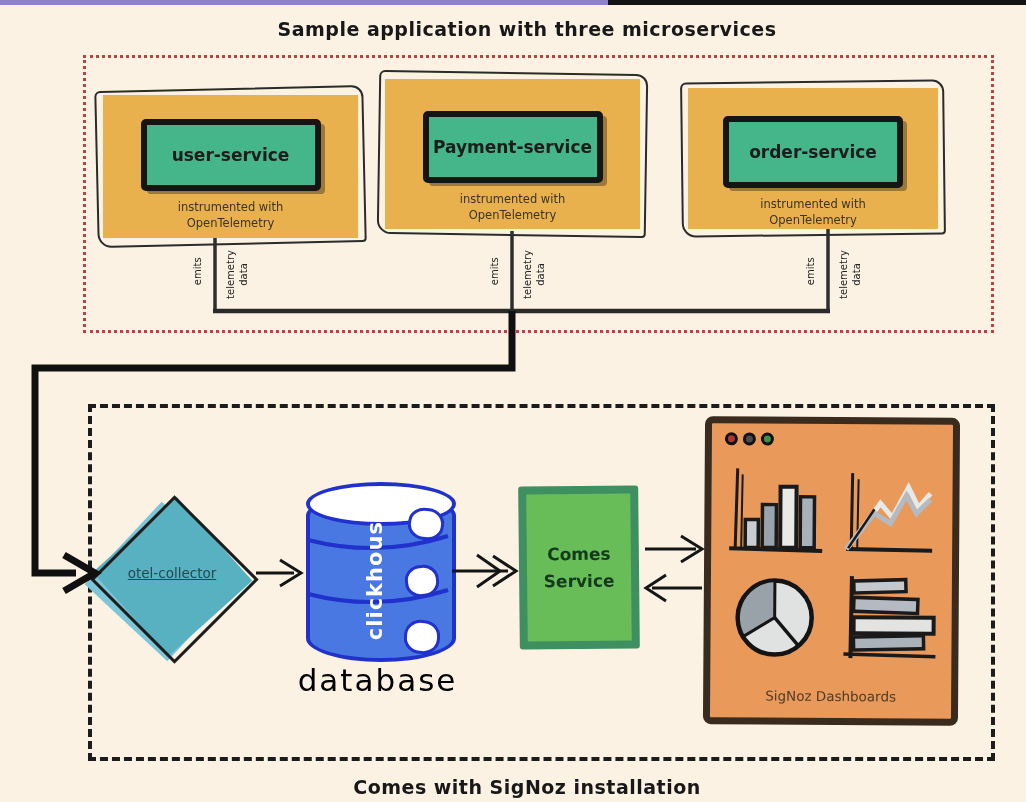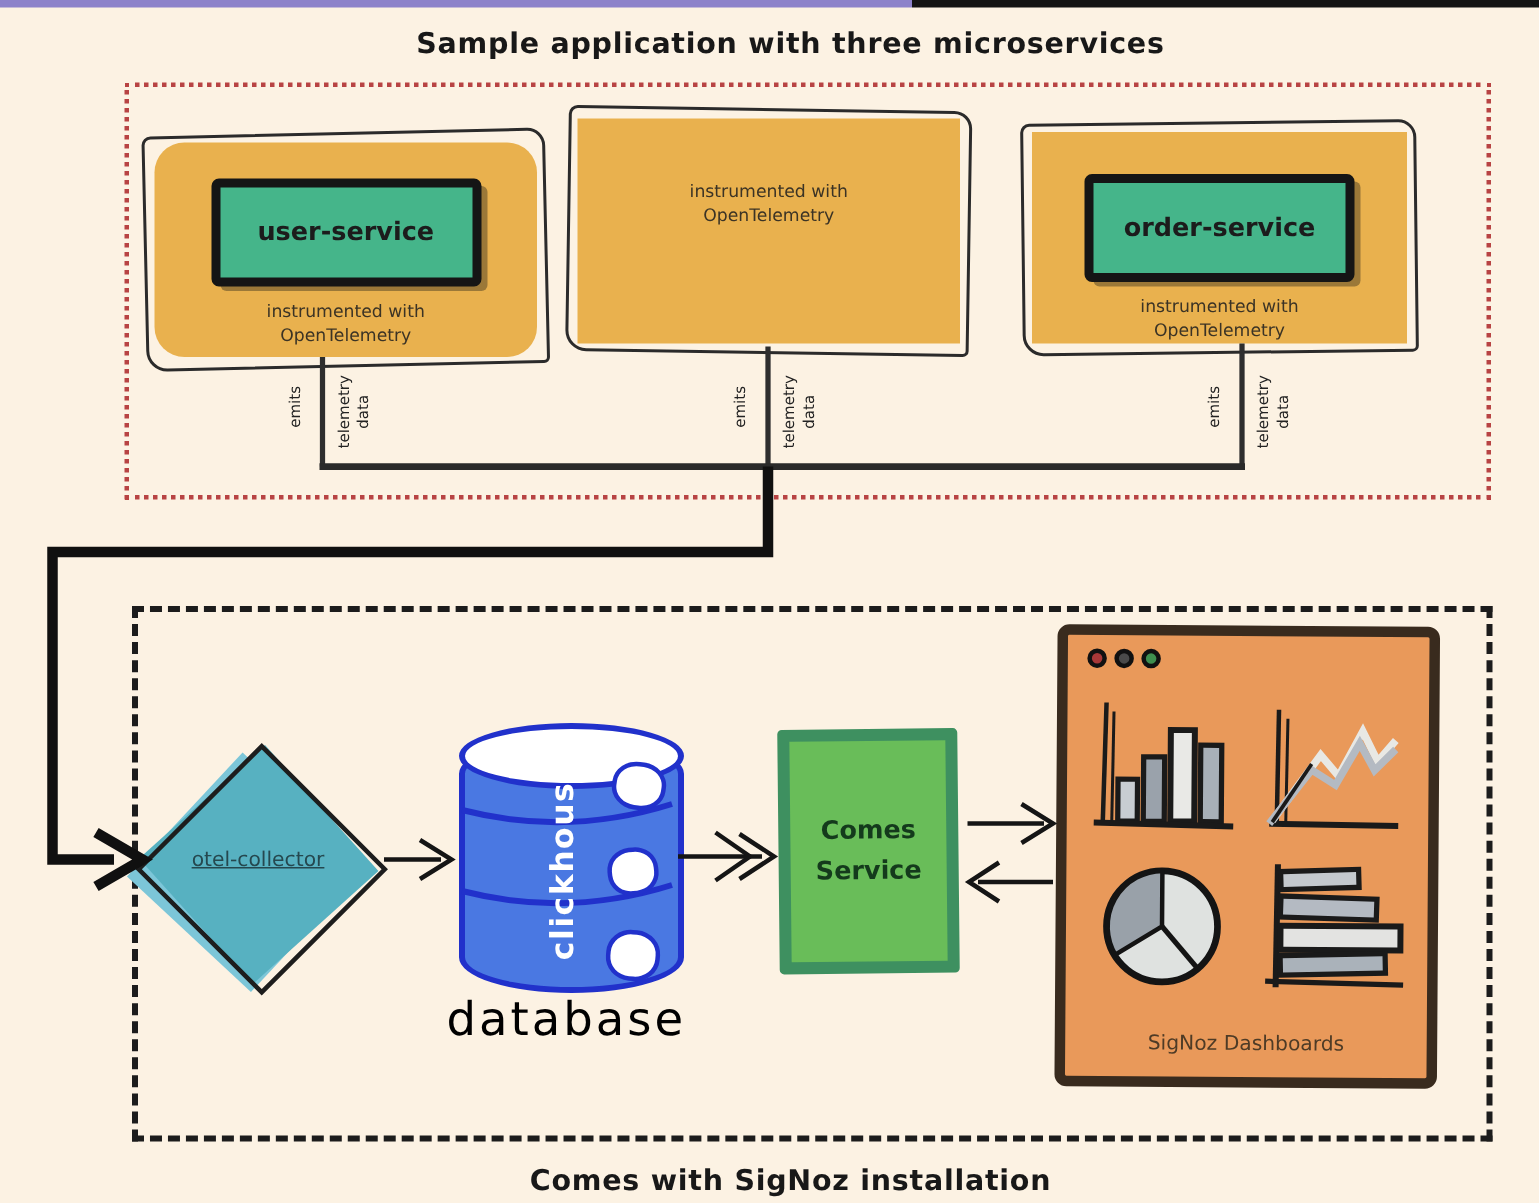--- a/index.html
+++ b/index.html
@@ -22,21 +22,21 @@
   
   .zone{z-index:1;}
   .zone-red{left:83px;top:55px;width:905px;height:272px;border:3.5px dotted #b84343;}
   .zone-black{left:88px;top:404px;width:899px;height:349px;border:4px dashed #1c1c1c;}
 
   
   .card{z-index:4;background:#e9b14e;display:flex;flex-direction:column;align-items:center;
         padding-top:24px;box-sizing:border-box;}
   .card::before{content:"";position:absolute;inset:-7px;border:2.6px solid #2b2b2b;
         border-radius:6px 12px 4px 14px;pointer-events:none;}
-  .card1{left:103px;top:95px;width:255px;height:143px;border-radius:20px;}
+  .card1{left:103px;top:95px;width:255px;height:143px;}
   .card1::before{transform:rotate(-1.3deg);}
   .card2{left:385px;top:79px;width:255px;height:150px;padding-top:32px;}
   .card2::before{transform:rotate(0.9deg);}
   .card3{left:688px;top:88px;width:250px;height:141px;padding-top:28px;}
   .card3::before{transform:rotate(-0.7deg);}
   .chip{width:168px;height:60px;background:#45b58a;border:6px solid #151515;border-radius:5px;
         display:flex;align-items:center;justify-content:center;font-size:17px;font-weight:bold;
         box-shadow:5px 4px 0 -1px rgba(60,50,30,.45);}
   .card-note{margin-top:9px;text-align:center;font-size:11.5px;line-height:1.35;color:#3b3325;}
 
@@ -104,20 +104,23 @@
   <div class="chip">
     <span>user-service</span>
   </div>
   <div class="card-note">
     <div>instrumented with</div>
     <div>OpenTelemetry</div>
   </div>
 </div>
 
 <div class="abs card card2">
+  <div class="chip">
+    <span>Payment-service</span>
+  </div>
   <div class="card-note">
     <div>instrumented with</div>
     <div>OpenTelemetry</div>
   </div>
 </div>
 
 <div class="abs card card3">
   <div class="chip">
     <span>order-service</span>
   </div>

